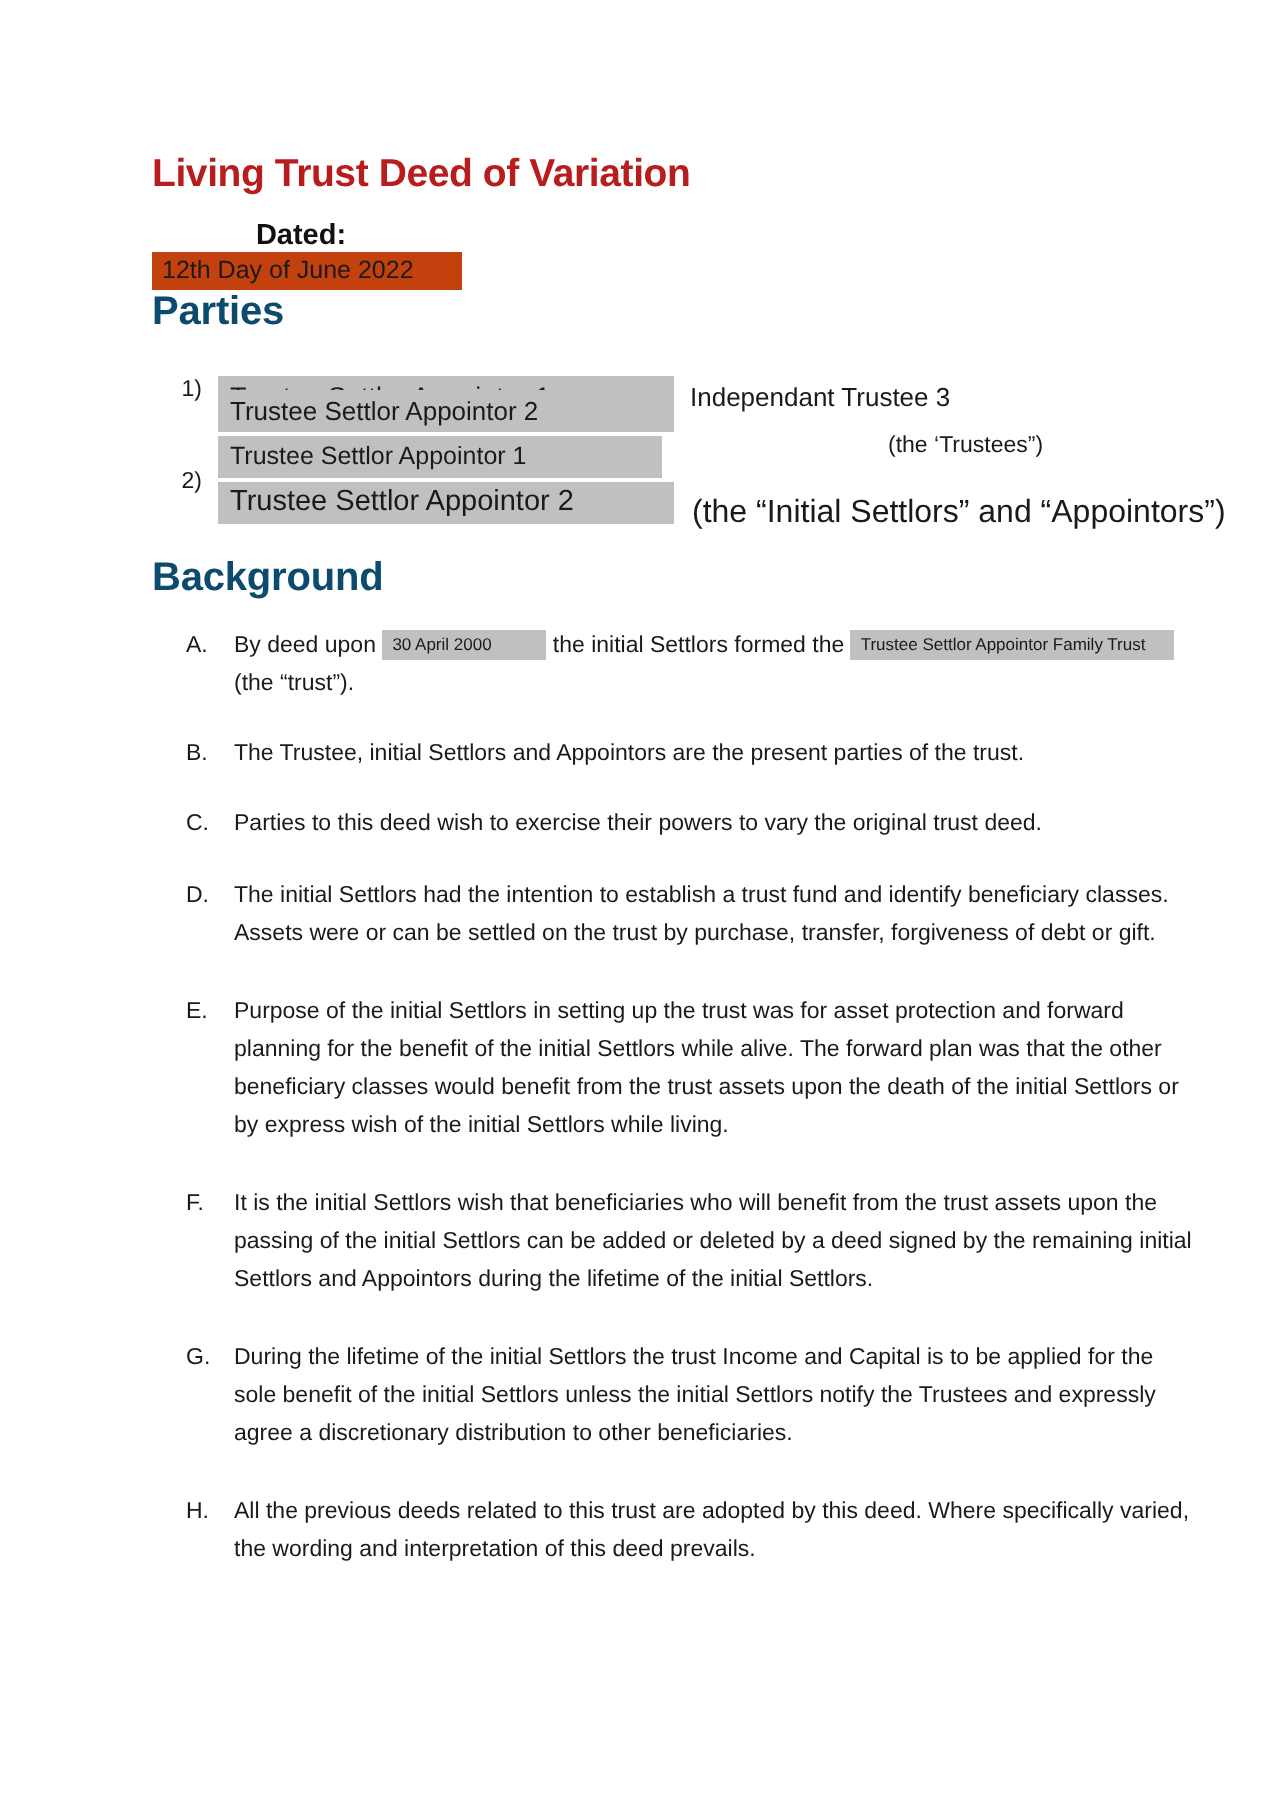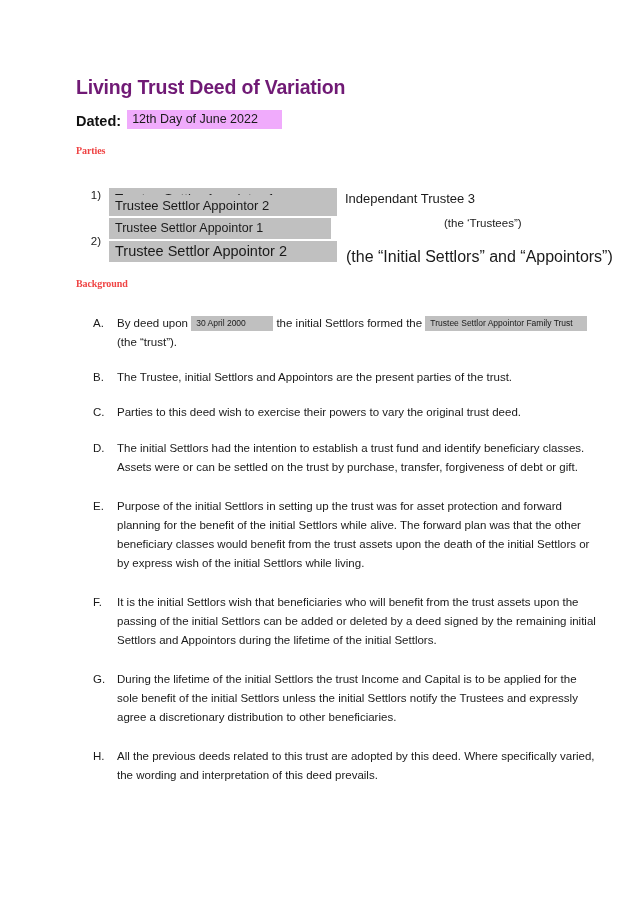--- a/index.html
+++ b/index.html
@@ -26,58 +26,58 @@
   }
 
   
   .doc-title {
     position: absolute;
     left: 76px;
     top: 76px;
     font-size: 19.5px;
     font-weight: bold;
     letter-spacing: -0.2px;
-    color: #701a75;
+    color: #b91c1c;
   }
 
   .dated-row {
     position: absolute;
     left: 76px;
     top: 110px;
     display: flex;
-    align-items: flex-end;
+    align-items: center;
+    flex-direction: column;
   }
   .dated-label {
     font-size: 14.5px;
     font-weight: bold;
     color: #111111;
     margin-right: 6px;
   }
   .hl {
-    background: #f0abfc;
+    background: #c2410c;
     color: #1a1a1a;
     display: inline-block;
     white-space: nowrap;
   }
   .dated-value {
     font-size: 12.5px;
     padding: 2px 4px 3px 5px;
     width: 155px;
     box-sizing: border-box;
   }
 
   
   .section-heading {
     position: absolute;
     left: 76px;
-    font-size: 10px;
+    font-size: 20px;
     font-weight: bold;
-    color: #ef4444;
+    color: #0c4a6e;
     letter-spacing: -0.1px;
-    font-family: Liberation Serif, serif;
   }
   .heading-parties { top: 145px; }
   .heading-background { top: 278px; }
 
   
   .parties {
     position: absolute;
     left: 76px;
     top: 172px;
     width: 520px;

